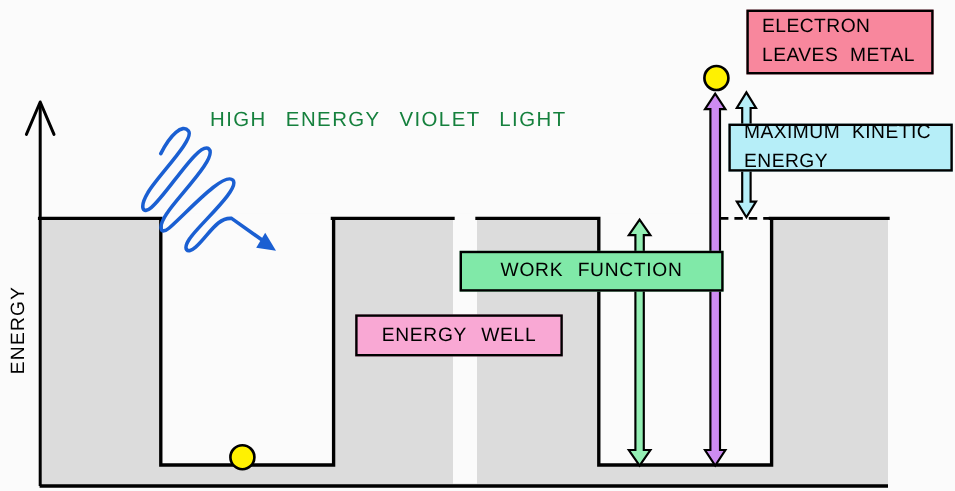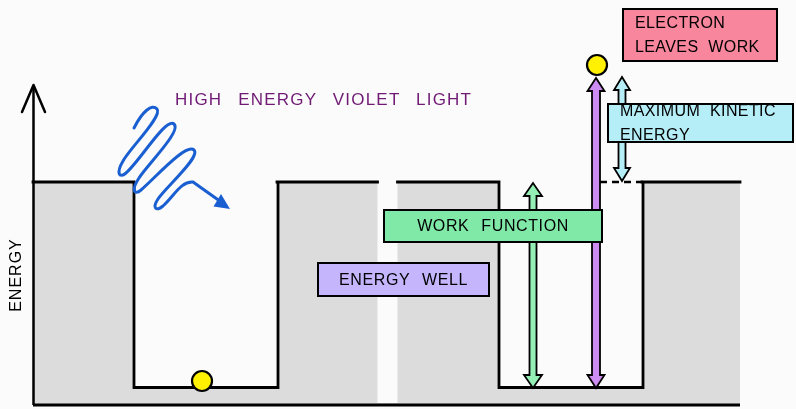--- a/index.html
+++ b/index.html
@@ -63,33 +63,33 @@
              C156,177 186,143 194,150 C201,157 165,188 158,199 C152,208 156,212 163,206
              C174,196 181,181 193,182 L224,204" fill="none" stroke-width="3" stroke-linecap="round" stroke="#1A5FD2"></path>
     <polygon points="230,209 213.5,206.5 221,194" fill="#1A5FD2"></polygon>
 
     <circle cx="202" cy="381" r="10" stroke="#000" stroke-width="2.2" fill="#FFF101"></circle>
     <circle cx="597" cy="65" r="10" stroke="#000" stroke-width="2.2" fill="#FFF101"></circle>
   </svg>
 
   <div class="axis-label" style="left:-44px;top:266px;">ENERGY</div>
 
-  <div class="light-label" style="left: 175px; top: 90px; color: #701a75;">HIGH ENERGY VIOLET LIGHT</div>
+  <div class="light-label" style="left: 175px; top: 90px; color: #15803d;">HIGH ENERGY VIOLET LIGHT</div>
 
   <div class="label-box" style="left: 383px; top: 209px; width: 220px; height: 34px; background-color: rgb(128, 233, 168);">
     <span>WORK FUNCTION</span>
   </div>
 
-  <div class="label-box" style="left: 317px; top: 262px; width: 173px; height: 35px; background-color: #c4b5fd;">
+  <div class="label-box" style="left: 296px; top: 262px; width: 173px; height: 35px; background-color: #f9a8d4;">
     <span>ENERGY WELL</span>
   </div>
 
   <div class="label-box two-line" style="left: 607px; top: 103px; width: 187px; height: 40px; background-color: rgb(182, 238, 248);">
     <div>MAXIMUM KINETIC</div>
     <div>ENERGY</div>
   </div>
 
   <div class="label-box two-line" style="left: 622px; top: 8px; width: 156px; height: 54px; background-color: rgb(248, 135, 157);">
     <div>ELECTRON</div>
-    <div>LEAVES WORK</div>
+    <div>LEAVES METAL</div>
   </div>
 
 </div>
 
 </body></html>

